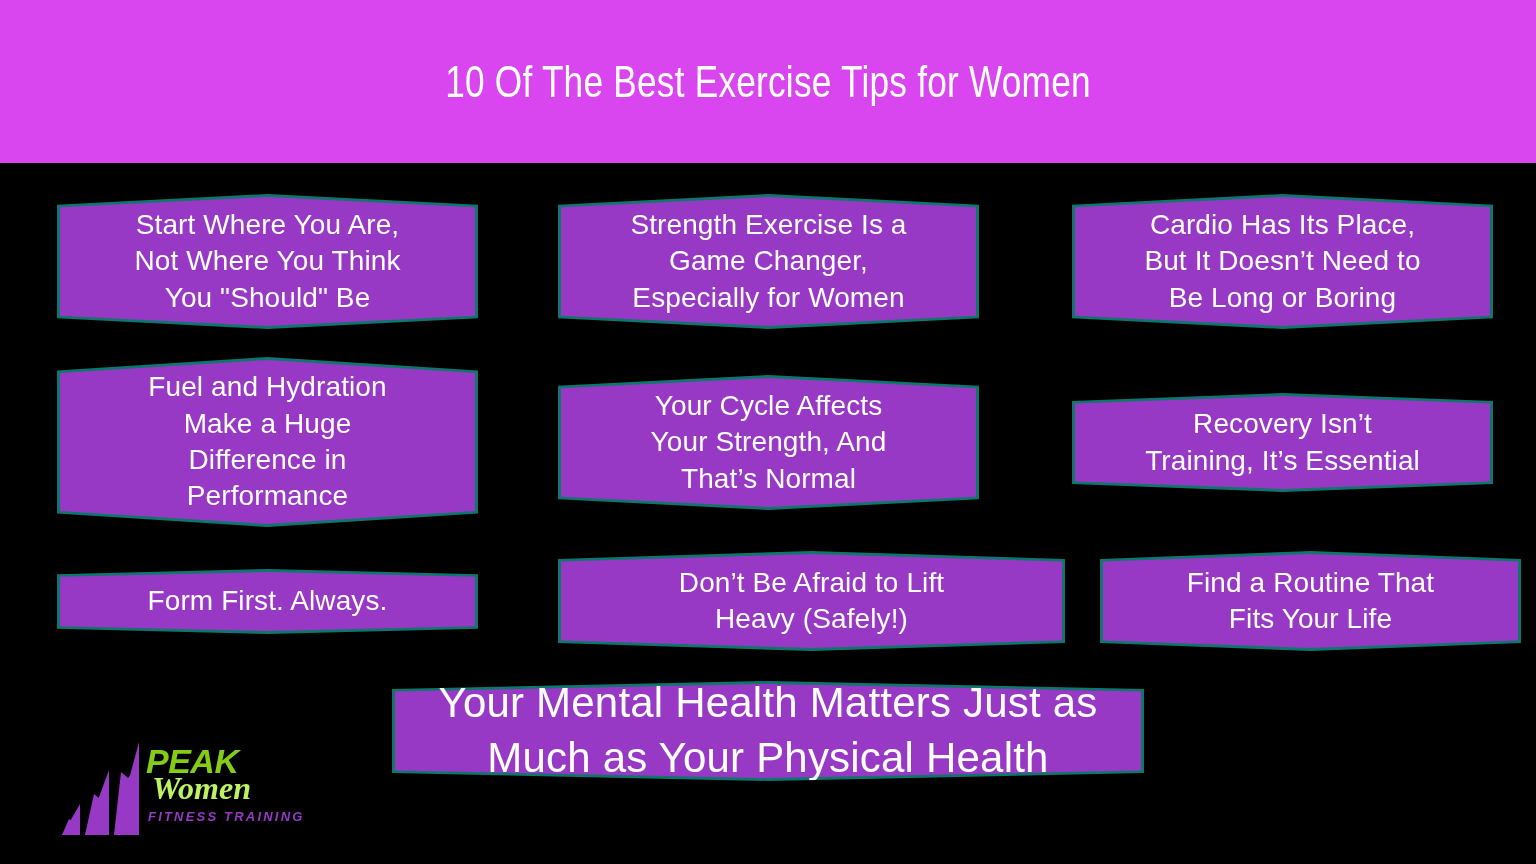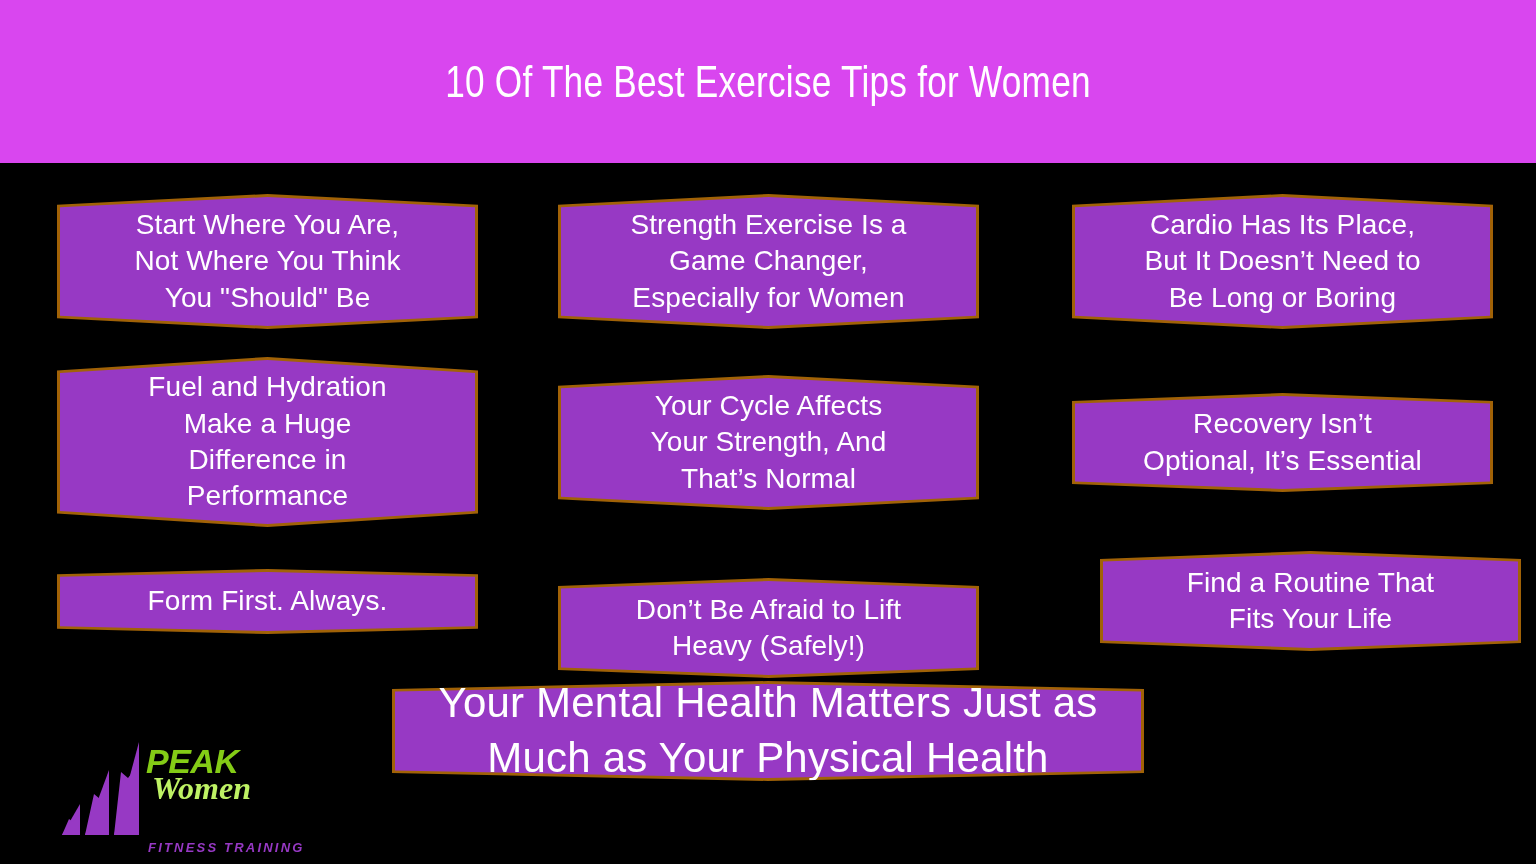--- a/index.html
+++ b/index.html
@@ -39,21 +39,21 @@
     transform: scaleX(0.80);
     transform-origin: center center;
     white-space: nowrap;
     text-align: center;
   }
 
   
   .tip-card {
     position: absolute;
     box-sizing: border-box;
-    background: #a16207;                  
+    background: #0f766e;                  
     -webkit-clip-path: polygon(0% 8%, 50% 0%, 100% 8%, 100% 92%, 50% 100%, 0% 92%);
     clip-path: polygon(0% 8%, 50% 0%, 100% 8%, 100% 92%, 50% 100%, 0% 92%);
     display: flex;
     align-items: center;
     justify-content: center;
   }
   .tip-card > .tip-inner {
     position: absolute;
     left: 3px; right: 3px; top: 3px; bottom: 3px;
     background: #9739C4;
@@ -82,21 +82,21 @@
   
   #card-0 { left: 57px;   top: 194px; width: 421px; height: 135px; }
   #card-1 { left: 558px;  top: 194px; width: 421px; height: 135px; }
   #card-2 { left: 1072px; top: 194px; width: 421px; height: 135px; }
   
   #card-3 { left: 57px;   top: 357px; width: 421px; height: 170px; }
   #card-4 { left: 558px;  top: 375px; width: 421px; height: 135px; }
   #card-5 { left: 1072px; top: 393px; width: 421px; height: 99px;  }
   
   #card-6 { left: 57px;   top: 569px; width: 421px; height: 65px;  }
-  #card-7 { left: 558px;  top: 578px; width: 421px; height: 100px; align-items: center; }
+  #card-7 { left: 558px;  top: 551px; width: 507px; height: 100px; align-items: center; }
   #card-8 { left: 1072px; top: 551px; width: 421px; height: 100px; margin-left: 28px; }
   
   #card-9 { left: 392px;  top: 681px; width: 752px; height: 100px; }
 
   
   #logo {
     position: absolute;
     left: 58px;
     top: 732px;
     width: 215px;
@@ -144,21 +144,20 @@
     left: 2px; top: 72px;
     width: 150px;
     color: #9739C4;
     font-family: "Liberation Sans Narrow", "Liberation Sans", sans-serif;
     font-weight: bold;
     font-style: italic;
     font-size: 13px;
     letter-spacing: 2.2px;
     line-height: 1;
     white-space: nowrap;
-    margin-top: 31px;
   }
 </style>
 </head>
 <body>
 
 <div id="header-band">
   <div id="page-title">10 Of The Best Exercise Tips for Women</div>
 </div>
 
 <div class="tip-card" id="card-0">
@@ -193,21 +192,21 @@
 <div class="tip-card" id="card-4">
   <div class="tip-inner"></div>
   <div class="tip-text">Your Cycle Affects
 Your Strength, And
 That’s Normal</div>
 </div>
 
 <div class="tip-card" id="card-5">
   <div class="tip-inner"></div>
   <div class="tip-text">Recovery Isn’t
-Optional, It’s Essential</div>
+Training, It’s Essential</div>
 </div>
 
 <div class="tip-card" id="card-6">
   <div class="tip-inner"></div>
   <div class="tip-text">Form First. Always.</div>
 </div>
 
 <div class="tip-card" id="card-7">
   <div class="tip-inner"></div>
   <div class="tip-text">Don’t Be Afraid to Lift

